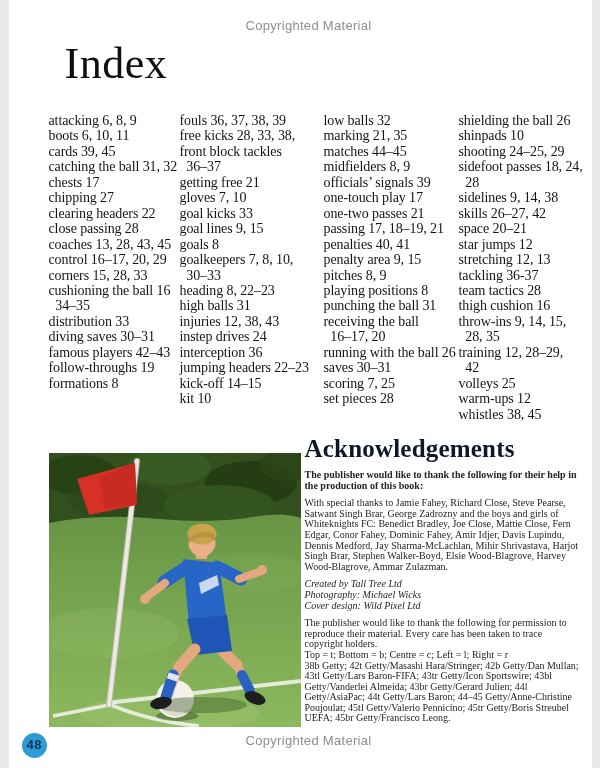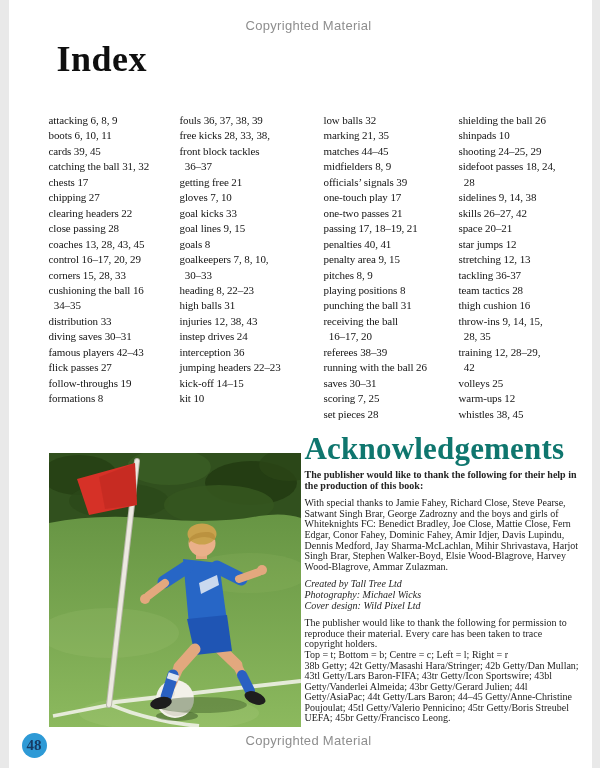--- a/index.html
+++ b/index.html
@@ -9,55 +9,55 @@
     margin:0 auto;
   }
   .copyright{
     position:absolute;left:0;width:600px;text-align:center;
     font-family:"Liberation Sans", sans-serif;font-size:13px;color:#8e8e8e;
     letter-spacing:.3px;
   }
   .copyright.top{top:18px;}
   .copyright.bottom{top:733px;}
   .title{
-    position:absolute;left:48px;top:38px;margin:0;
-    font-size:36px;font-weight:bold;color:#0f0f0f;letter-spacing:.5px;
+    position:absolute;left:56px;top:38px;margin:0;
+    font-size:44px;font-weight:normal;color:#0f0f0f;letter-spacing:.5px;
     font-family:"Liberation Serif", serif;
   }
   .index-grid{
     position:absolute;left:40px;top:113px;display:flex;
-    font-size:11px;line-height:15.45px;letter-spacing:-0.1px;color:#141414;
+    font-size:14px;line-height:15.45px;letter-spacing:-0.1px;color:#141414;
   }
   .col{flex:0 0 auto;}
   .col.c0{width:131px;}
   .col.c1{width:144px;}
   .col.c2{width:135px;}
   .col.c3{width:122px;}
   .col .line{white-space:pre;}
   .photo{
     position:absolute;left:40px;top:453px;width:252px;height:274px;margin:0;
   }
   .photo svg{display:block;}
   .ack{
     position:absolute;left:296px;top:436px;width:278px;
     font-size:10px;line-height:10.6px;color:#242424;
   }
   .ack h2{
-    margin:0 0 8px 0;font-size:31px;line-height:26px;font-weight:bold;
-    color:#0f766e;letter-spacing:.2px;
+    margin:0 0 8px 0;font-size:25px;line-height:26px;font-weight:bold;
+    color:#0f172a;letter-spacing:.2px;
   }
   .ack p{margin:0 0 7px 0;}
   .ack .bold{font-weight:bold;}
   .ack .stack div{white-space:pre;}
   .ack .stack{margin:0 0 7px 0;font-style:italic;}
   .ack .nogap{margin-bottom:0;}
   .badge{
     position:absolute;left:13px;top:733px;width:25px;height:25px;border-radius:50%;
     background:#2e9ad6;display:flex;align-items:center;justify-content:center;
-    font-family:Liberation Serif, serif;font-weight:bold;font-size:15px;color:#163a63;
+    font-family:Liberation Mono, monospace;font-weight:bold;font-size:13px;color:#163a63;
   }
 </style>
 </head>
 <body>
 
 <div class="page">
 
   <div class="copyright top">Copyrighted Material</div>
 
   <h1 class="title">Index</h1>
@@ -73,21 +73,20 @@
         <div class="line">clearing headers 22</div>
         <div class="line">close passing 28</div>
         <div class="line">coaches 13, 28, 43, 45</div>
         <div class="line">control 16–17, 20, 29</div>
         <div class="line">corners 15, 28, 33</div>
         <div class="line">cushioning the ball 16</div>
         <div class="line">  34–35</div>
         <div class="line">distribution 33</div>
         <div class="line">diving saves 30–31</div>
         <div class="line">famous players 42–43</div>
-        <div class="line">flick passes 27</div>
         <div class="line">follow-throughs 19</div>
         <div class="line">formations 8</div>
       </div>
     <div class="col c1">
         <div class="line">fouls 36, 37, 38, 39</div>
         <div class="line">free kicks 28, 33, 38,</div>
         <div class="line">front block tackles</div>
         <div class="line">  36–37</div>
         <div class="line">getting free 21</div>
         <div class="line">gloves 7, 10</div>
@@ -114,21 +113,20 @@
         <div class="line">one-touch play 17</div>
         <div class="line">one-two passes 21</div>
         <div class="line">passing 17, 18–19, 21</div>
         <div class="line">penalties 40, 41</div>
         <div class="line">penalty area 9, 15</div>
         <div class="line">pitches 8, 9</div>
         <div class="line">playing positions 8</div>
         <div class="line">punching the ball 31</div>
         <div class="line">receiving the ball</div>
         <div class="line">  16–17, 20</div>
-        <div class="line">referees 38–39</div>
         <div class="line">running with the ball 26</div>
         <div class="line">saves 30–31</div>
         <div class="line">scoring 7, 25</div>
         <div class="line">set pieces 28</div>
       </div>
     <div class="col c3">
         <div class="line">shielding the ball 26</div>
         <div class="line">shinpads 10</div>
         <div class="line">shooting 24–25, 29</div>
         <div class="line">sidefoot passes 18, 24,</div>

